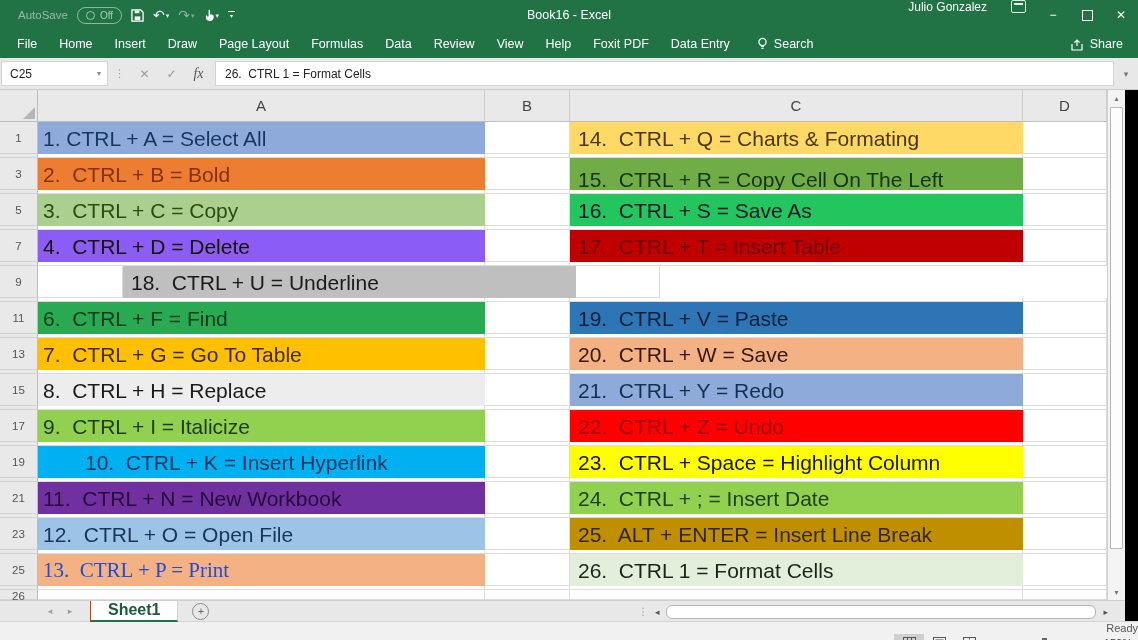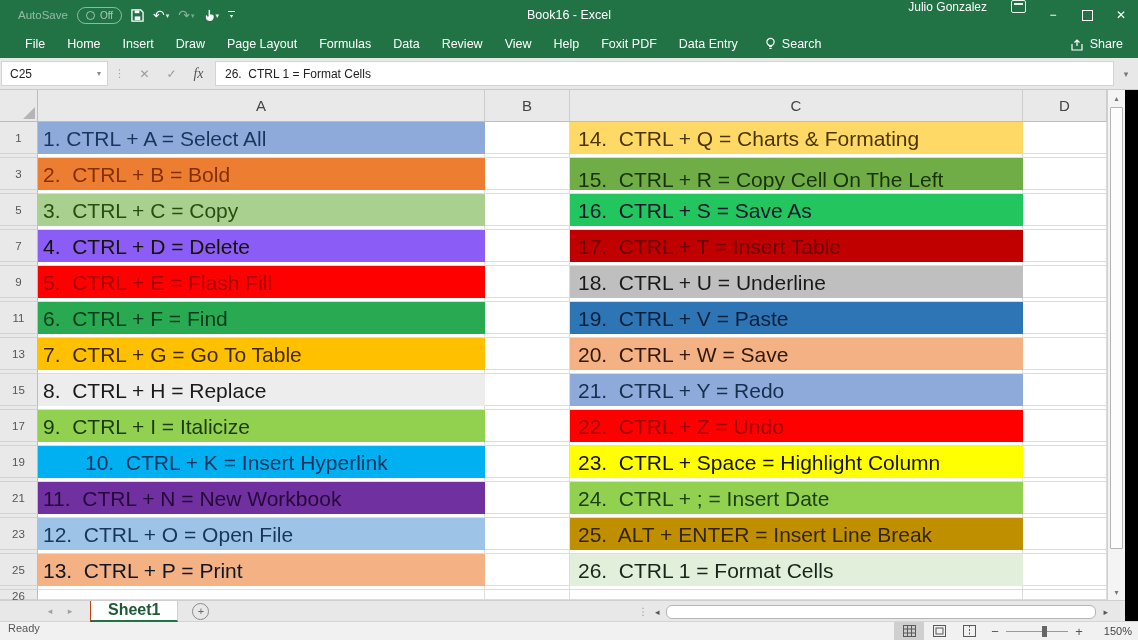--- a/index.html
+++ b/index.html
@@ -22,21 +22,21 @@
   .qat-more .caret{font-size:6px;}
   .tb-title{position:absolute;left:0;right:0;text-align:center;font-size:12.5px;color:#fff;z-index:1;}
   .tb-right{margin-left:auto;display:flex;align-items:flex-start;z-index:2;}
   .tb-user{font-size:12px;margin-right:24px;}
   .rdo-box{width:13px;height:11px;border:1px solid rgba(255,255,255,.9);border-radius:2px;position:relative;margin-right:10px;}
   .rdo-box::after{content:"";position:absolute;left:2px;right:2px;top:2px;border-top:2px solid rgba(255,255,255,.9);}
   .winbtn{width:34px;height:30px;display:flex;align-items:center;justify-content:center;font-size:12px;color:#fff;}
   .max-box{width:9px;height:9px;border:1px solid #fff;}
 
   
-  .ribbon{height:28px;background:#217346;display:flex;align-items:center;color:#fff;font-size:12.5px;padding-left:8px;}
+  .ribbon{height:28px;background:#217346;display:flex;align-items:center;color:#fff;font-size:12.5px;}
   .rtab{padding:0 11px;height:28px;display:flex;align-items:center;white-space:nowrap;}
   .rtab:first-child{padding-left:17px;}
   .rsearch{display:flex;align-items:center;gap:6px;margin-left:16px;}
   .rshare{margin-left:auto;display:flex;align-items:center;gap:6px;padding-right:15px;}
 
   
   .formula-row{height:31px;background:#E8E8E8;border-bottom:1px solid #c9c9c9;display:flex;align-items:center;}
   .namebox{width:97px;height:23px;background:#fff;border:1px solid #d4d4d4;margin-left:1px;display:flex;
            align-items:center;font-size:12px;color:#222;padding-left:8px;}
   .nb-caret{margin-left:auto;padding-right:6px;color:#8a8a8a;font-size:8px;}
@@ -85,22 +85,22 @@
             color:#1d5b38;font-weight:700;font-size:16px;border-left:1px solid #c2410c;border-right:1px solid #cfcfcf;
             border-bottom:2px solid #217346;box-sizing:border-box;}
   .addsheet{width:15px;height:15px;border:1px solid #8a8a8a;border-radius:50%;color:#666;display:flex;
             align-items:center;justify-content:center;font-size:11px;line-height:1;margin-left:14px;}
   .hsa{position:absolute;right:30px;top:0;height:21px;display:flex;align-items:center;gap:7px;}
   .hs-dots{color:#999;font-size:10px;}
   .hs-arrow{color:#555;font-size:9px;}
   .hs-thumb{width:428px;height:12px;background:#fff;border:1px solid #b5b5b5;border-radius:6px;}
 
   
-  .statusbar{height:19px;background:#F1F1F1;border-top:1px solid #d4d4d4;display:flex;align-items:flex-start;
-             font-size:11px;color:#555;box-sizing:border-box;}
+  .statusbar{height:19px;background:#F1F1F1;border-top:1px solid #d4d4d4;display:flex;align-items:flex-end;
+             font-size:11px;color:#555;box-sizing:border-box;flex-direction:column;}
   .sb-ready{padding-left:8px;}
   .sb-right{margin-left:auto;display:flex;align-items:center;padding-right:6px;}
   .vbtn{width:30px;height:18px;display:flex;align-items:center;justify-content:center;}
   .vbtn.active{background:#cfcfcf;}
   .zbtn{width:22px;text-align:center;color:#555;font-size:13px;}
   .ztrack{width:62px;height:1px;background:#9a9a9a;position:relative;}
   .zthumb{position:absolute;left:36px;top:-5px;width:5px;height:11px;background:#666;}
   .zlabel{width:38px;text-align:right;padding-left:4px;color:#444;}
   svg{display:block;}
 </style>
@@ -274,23 +274,20 @@
         </div>
         <div class="grid-row spacer">
           <div class="rh"></div>
           <div class="cell blank wA"></div>
           <div class="cell blank wB"></div>
           <div class="cell blank wC"></div>
           <div class="cell blank wD"></div>
         </div>
         <div class="grid-row">
           <div class="rh">9</div>
-          <div class="cell wA cellA" style="background: rgb(255, 0, 0);">
-            <span class="cell-text" style="color: rgb(168, 0, 0);">5.  CTRL + E = Flash Fill</span>
-          </div>
           <div class="cell blank wB"></div>
           <div class="cell wC cellC" style="background: rgb(191, 191, 191);">
             <span class="cell-text" style="color: rgb(26, 26, 26);">18.  CTRL + U = Underline</span>
           </div>
           <div class="cell blank wD"></div>
         </div>
         <div class="grid-row spacer">
           <div class="rh"></div>
           <div class="cell blank wA"></div>
           <div class="cell blank wB"></div>
@@ -419,21 +416,21 @@
         <div class="grid-row spacer">
           <div class="rh"></div>
           <div class="cell blank wA"></div>
           <div class="cell blank wB"></div>
           <div class="cell blank wC"></div>
           <div class="cell blank wD"></div>
         </div>
         <div class="grid-row">
           <div class="rh">25</div>
           <div class="cell wA cellA" style="background: rgb(244, 177, 131);">
-            <span class="cell-text" style="color: #0f172a;">13.  CTRL + P = Print</span>
+            <span class="cell-text" style="color: #1d4ed8; font-family: Liberation Serif, serif;">13.  CTRL + P = Print</span>
           </div>
           <div class="cell blank wB"></div>
           <div class="cell wC cellC" style="background: rgb(226, 239, 218);">
             <span class="cell-text" style="color: rgb(23, 38, 26);">26.  CTRL 1 = Format Cells</span>
           </div>
           <div class="cell blank wD"></div>
         </div>
         <div class="grid-row spacer">
           <div class="rh"></div>
           <div class="cell blank wA"></div>

